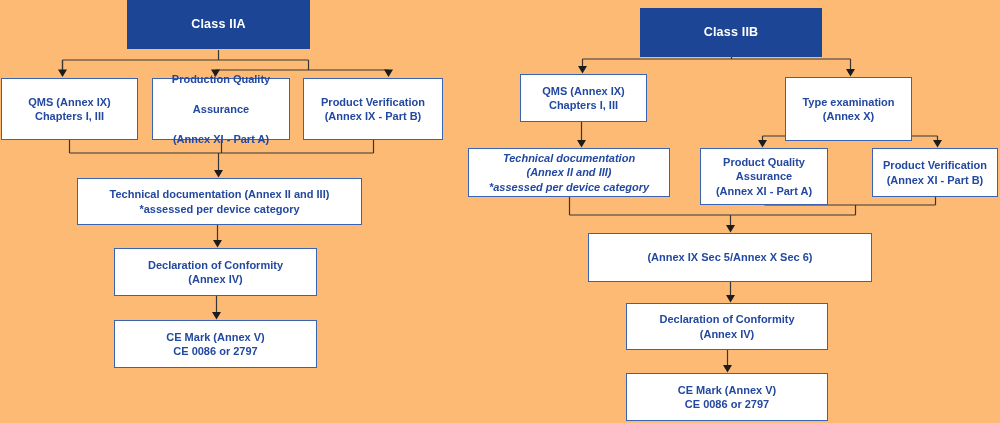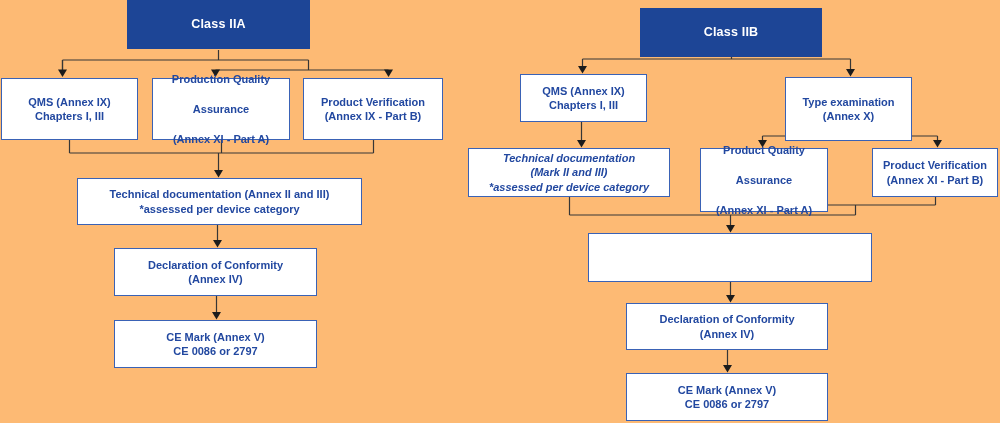--- a/index.html
+++ b/index.html
@@ -134,36 +134,37 @@
       <div>Chapters I, III</div>
     </div>
 
     <div class="node" style="left:785px;top:77px;width:127px;height:64px;">
       <div>Type examination</div>
       <div>(Annex X)</div>
     </div>
 
     <div class="node" style="left:468px;top:148px;width:202px;height:49px;font-style:italic;">
       <div>Technical documentation</div>
-      <div>(Mark II and III)</div>
+      <div>(Annex II and III)</div>
       <div>*assessed per device category</div>
     </div>
 
-    <div class="node" style="left:700px;top:148px;width:128px;height:64px;gap:16px;">
+    <div class="node" style="left:700px;top:148px;width:128px;height:57px;">
       <div>Product Quality</div>
       <div>Assurance</div>
       <div>(Annex XI - Part A)</div>
     </div>
 
     <div class="node" style="left:872px;top:148px;width:126px;height:49px;">
       <div>Product Verification</div>
       <div>(Annex XI - Part B)</div>
     </div>
 
     <div class="node" style="left:588px;top:233px;width:284px;height:49px;">
+      <div>(Annex IX Sec 5/Annex X Sec 6)</div>
     </div>
 
     <div class="node" style="left:626px;top:303px;width:202px;height:47px;">
       <div>Declaration of Conformity</div>
       <div>(Annex IV)</div>
     </div>
 
     <div class="node" style="left:626px;top:373px;width:202px;height:48px;">
       <div>CE Mark (Annex V)</div>
       <div>CE 0086 or 2797</div>

